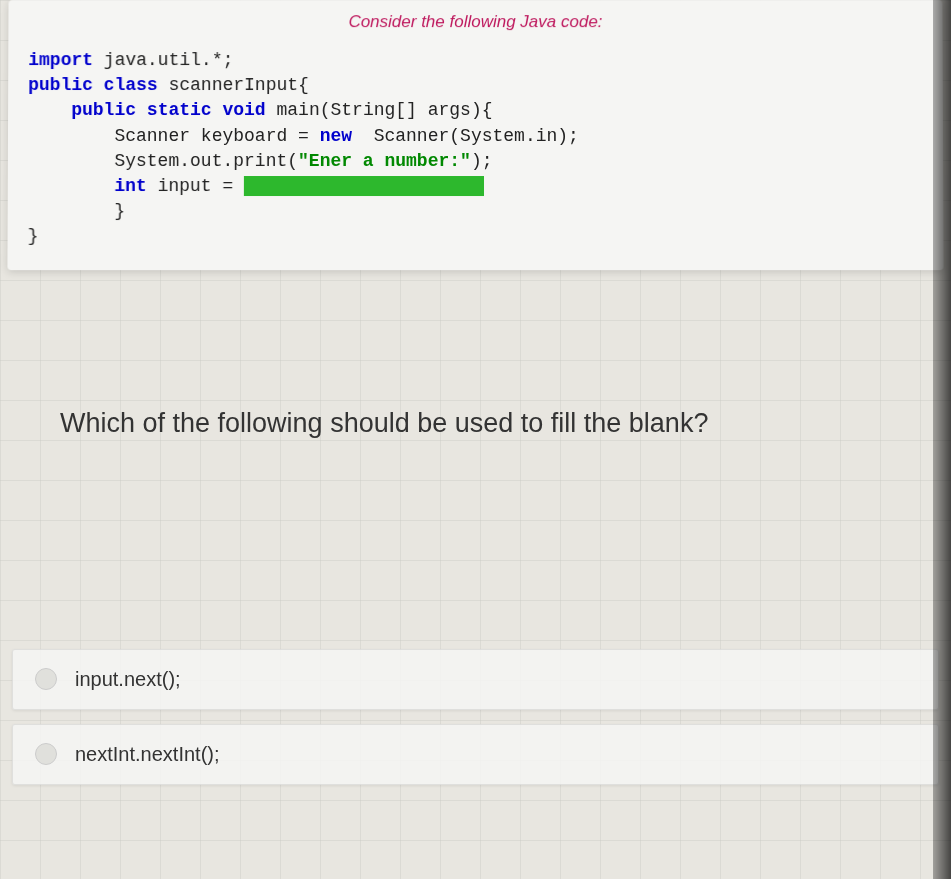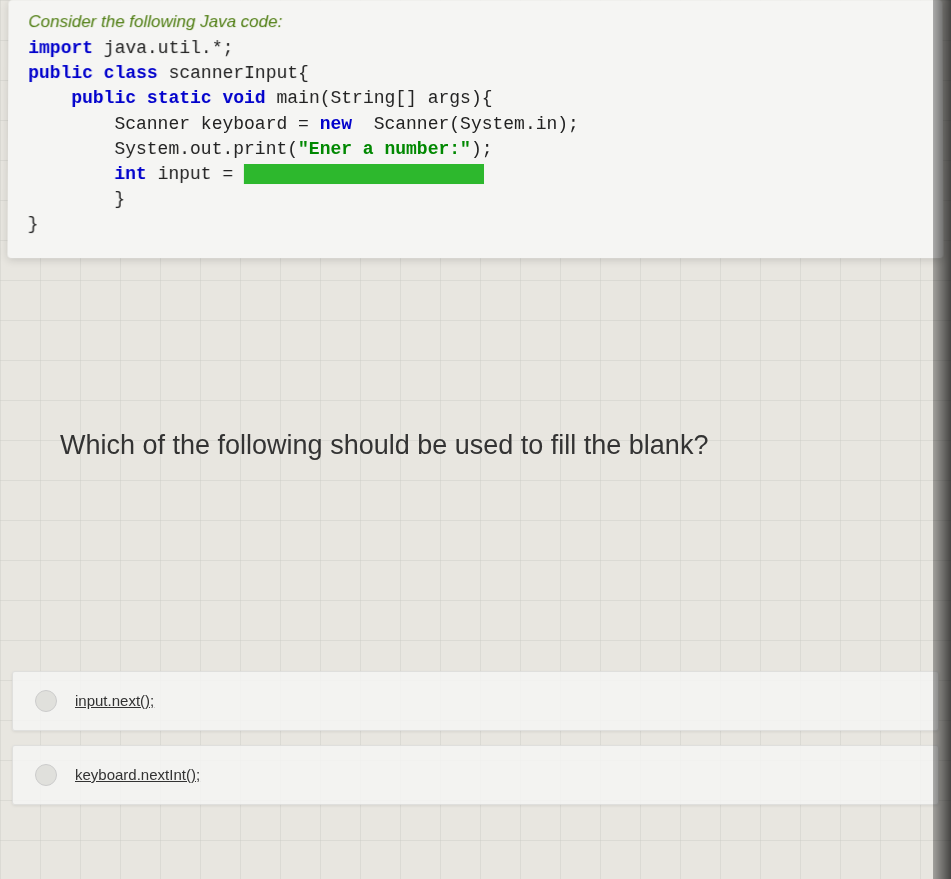--- a/index.html
+++ b/index.html
@@ -21,25 +21,25 @@
     }
     .code-card {
       background: #f5f5f3;
       border-radius: 4px;
       box-shadow: 0 2px 8px rgba(0,0,0,0.15);
       margin: 0 8px 0 8px;
       padding: 12px 20px 20px 20px;
       transform: perspective(2000px) rotateX(1deg);
     }
     .prompt-header {
-      text-align: left;
+      text-align: center;
       font-style: italic;
       font-size: 17px;
-      color: #4d7c0f;
-      margin-bottom: 4px;
+      color: #be185d;
+      margin-bottom: 16px;
     }
     .code-block {
       font-family: Liberation Mono, monospace;
       font-size: 18px;
       line-height: 1.4;
       white-space: pre;
       color: #222;
     }
     .kw-blue { color: #0000cc; font-weight: bold; }
     .str-green { color: #008800; font-weight: bold; }
@@ -50,21 +50,21 @@
       background: #2db82d;
       vertical-align: middle;
     }
     .question-area {
       padding: 60px 40px 60px 60px;
     }
     .question-text {
       font-size: 27px;
       color: #333;
       font-weight: 400;
-      margin-top: 112px;
+      margin-top: 78px;
       margin-bottom: 150px;
     }
     .options {
       display: flex;
       flex-direction: column;
       gap: 14px;
       padding: 0 12px;
     }
     .option {
       background: rgba(245,245,243,0.85);
@@ -79,23 +79,22 @@
     }
     .radio {
       width: 22px;
       height: 22px;
       border-radius: 50%;
       background: #e0e0dc;
       border: 1px solid #ccc;
       flex-shrink: 0;
     }
     .option-label {
-      font-size: 15px;
+      font-size: 20px;
       color: #333;
-      text-decoration: underline;
     }
     .right-edge {
       position: absolute;
       right: 0;
       top: 0;
       width: 18px;
       height: 100%;
       background: linear-gradient(to right, rgba(0,0,0,0.3), rgba(0,0,0,0.7));
     }
   </style>
@@ -118,17 +117,17 @@
   <div class="question-text">Which of the following should be used to fill the blank?</div>
 </div>
 
 <div class="options">
   <div class="option">
     <div class="radio"></div>
     <div class="option-label">input.next();</div>
   </div>
   <div class="option">
     <div class="radio"></div>
-    <div class="option-label">keyboard.nextInt();</div>
+    <div class="option-label">nextInt.nextInt();</div>
   </div>
 </div>
 
 <div class="right-edge"></div>
 
 </body></html>

